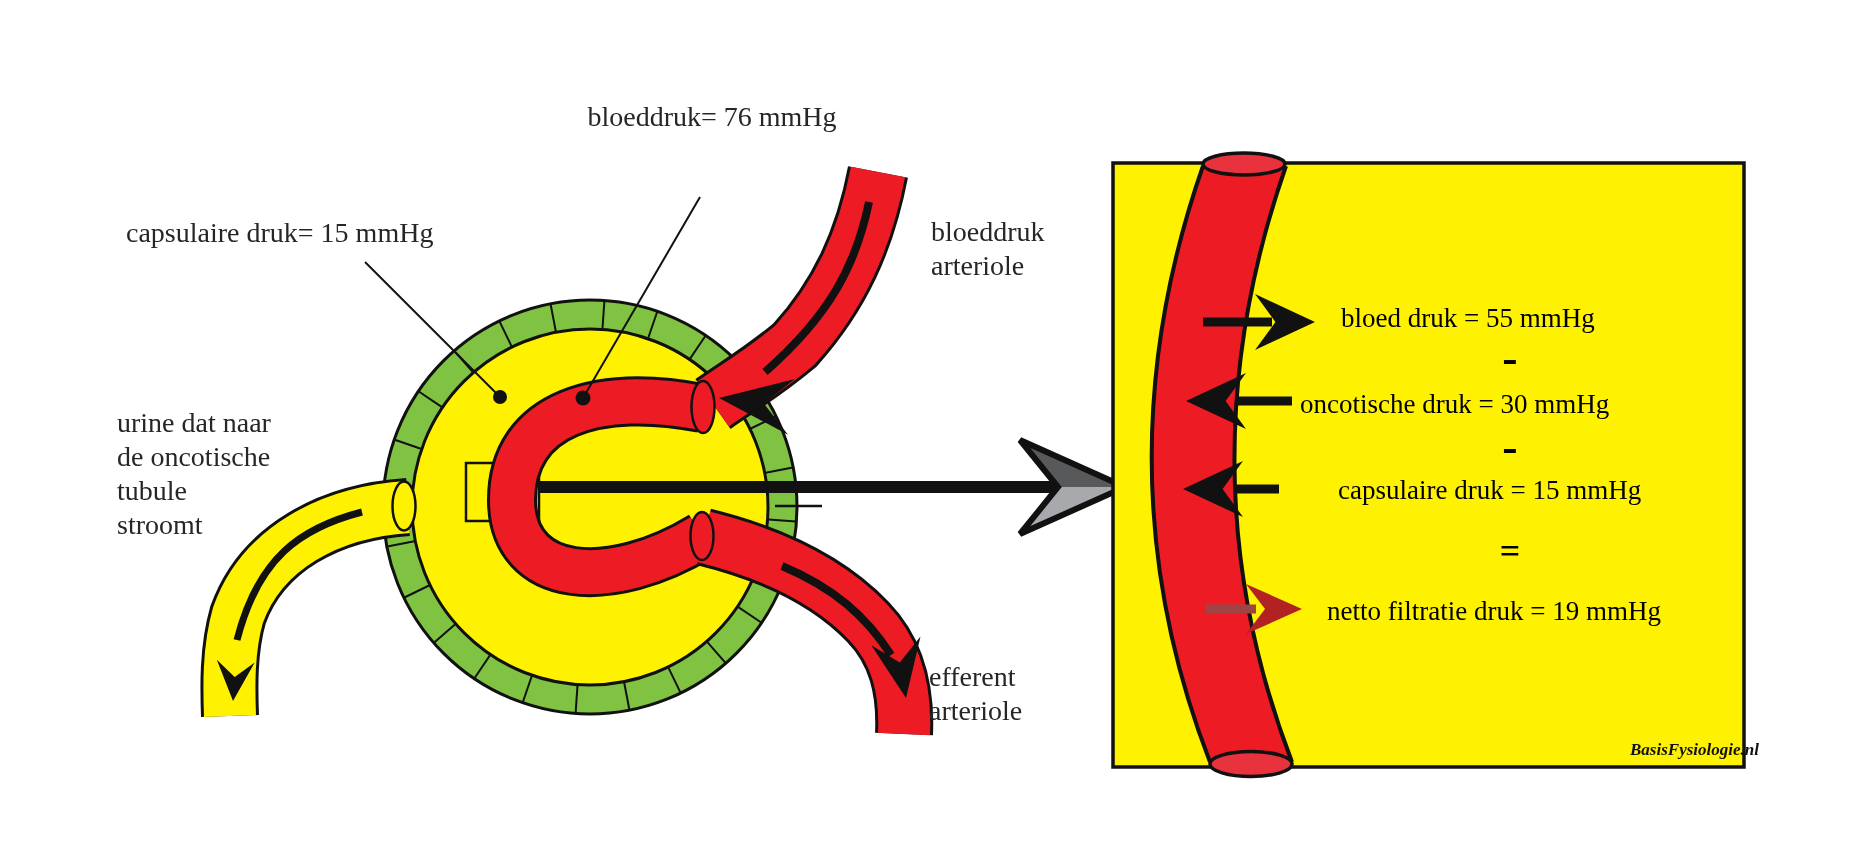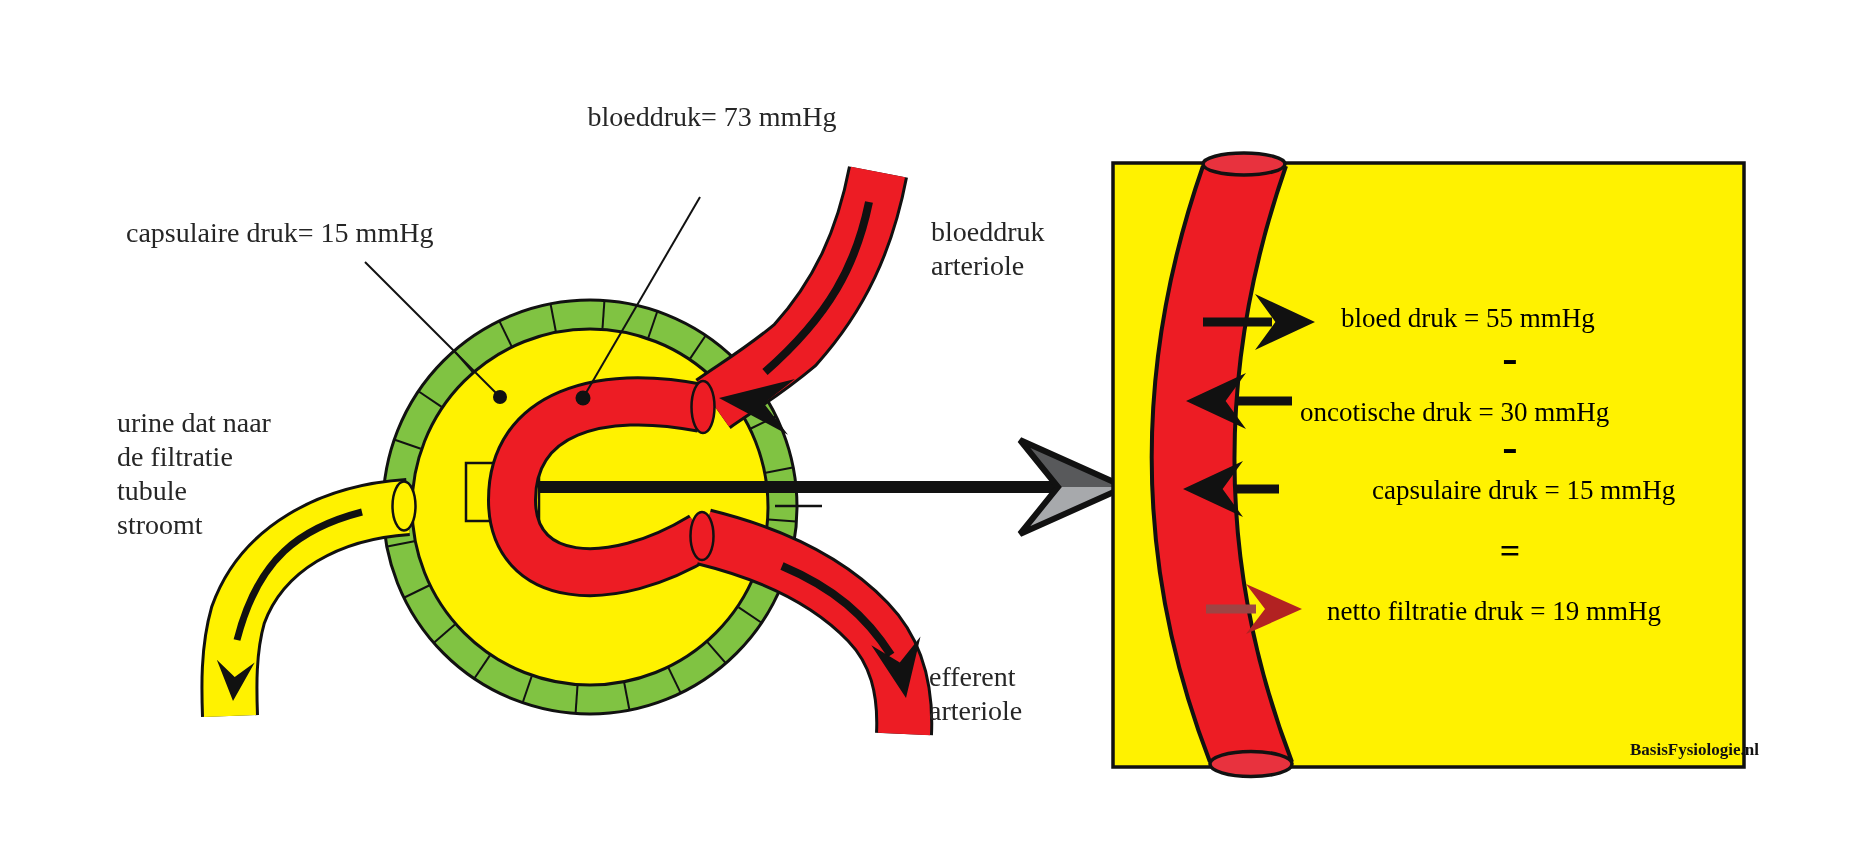--- a/index.html
+++ b/index.html
@@ -16,21 +16,21 @@
   .centered{text-align:center;transform:translateX(-50%);}
   .boxlbl{
     position:absolute;color:#000;font-size:27px;line-height:33px;white-space:nowrap;
   }
   .op{
     position:absolute;color:#000;font-weight:bold;font-size:46px;
     transform:translate(-50%,-50%);line-height:1;
   }
   .op.eq{font-size:36px;}
   .watermark{
-    position:absolute;font-weight:bold;font-size:17px;color:#111;
+    position:absolute;font-style:italic;font-weight:bold;font-size:17px;color:#111;
     white-space:nowrap;
   }
 </style>
 </head>
 <body>
 
 <svg class="canvas" width="1854" height="857" viewBox="0 0 1854 857">
 
   <g>
     <circle cx="590" cy="507" r="207" stroke="#111" stroke-width="3" fill="#80C342"></circle>
@@ -124,49 +124,49 @@
 
     <path d="M1279,489 L1234,489" stroke="#111" stroke-width="9"></path>
     <path fill="#111" d="M 1183.0,489.0 L 1243.0,517.0 L 1222.6,489.0 L 1243.0,461.0 Z"></path>
 
     <path d="M1206,609 L1256,609" stroke-width="9" stroke="#9E4444"></path>
     <path fill="#B22222" d="M 1302.0,609.0 L 1246.0,584.0 L 1265.0,609.0 L 1246.0,634.0 Z"></path>
   </g>
 </svg>
 
 <div class="lbl centered" style="left:712px;top:100px;">
-  <span class="ln">bloeddruk= 73 mmHg</span>
+  <span class="ln">bloeddruk= 76 mmHg</span>
 </div>
 
 <div class="lbl" style="left:126px;top:216px;">capsulaire druk= 15 mmHg</div>
 
 <div class="lbl" style="left:117px;top:406px;font-family:Liberation Serif, serif;">
   <span class="ln">urine dat naar</span>
-  <span class="ln">de filtratie</span>
+  <span class="ln">de oncotische</span>
   <span class="ln">tubule</span>
   <span class="ln">stroomt</span>
 </div>
 
 <div class="lbl" style="left:931px;top:215px;">
   <span class="ln">bloeddruk</span>
   <span class="ln">arteriole</span>
 </div>
 
 <div class="lbl" style="left:929px;top:660px;">
   <span class="ln">efferent</span>
   <span class="ln">arteriole</span>
 </div>
 
 <div class="boxlbl" style="left:1341px;top:302px;">bloed druk = 55 mmHg</div>
 
 <div class="op" style="left:1510px;top:358px;">-</div>
 
-<div class="boxlbl" style="left:1300px;top:388px;margin-top:8px;">oncotische druk = 30 mmHg</div>
+<div class="boxlbl" style="left:1300px;top:388px;">oncotische druk = 30 mmHg</div>
 
 <div class="op" style="left:1510px;top:447px;">-</div>
 
-<div class="boxlbl" style="left:1372px;top:474px;">capsulaire druk = 15 mmHg</div>
+<div class="boxlbl" style="left:1338px;top:474px;">capsulaire druk = 15 mmHg</div>
 
 <div class="op eq" style="left:1510px;top:551px;">=</div>
 
 <div class="boxlbl" style="left:1327px;top:595px;">netto filtratie druk = 19 mmHg</div>
 
 <div class="watermark" style="left:1630px;top:740px;">BasisFysiologie.nl</div>
 
 </body></html>

